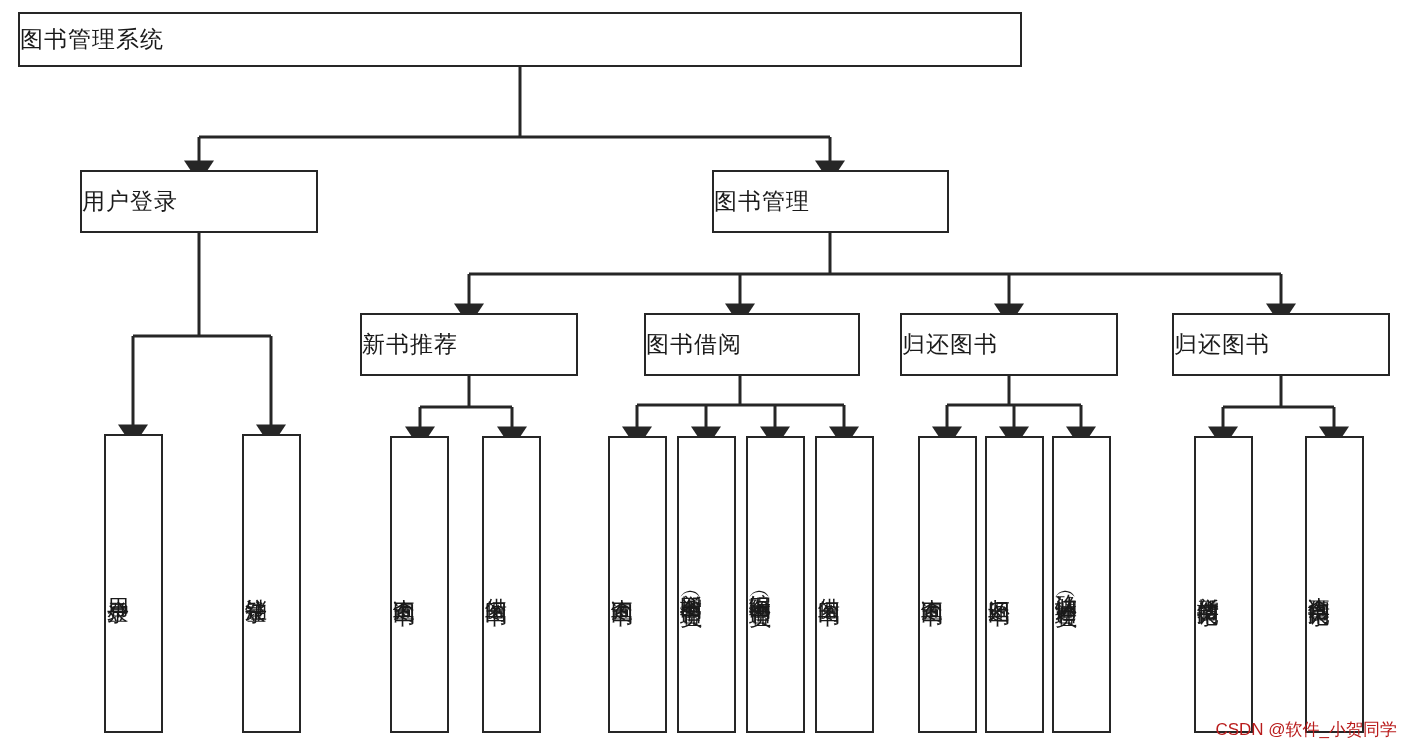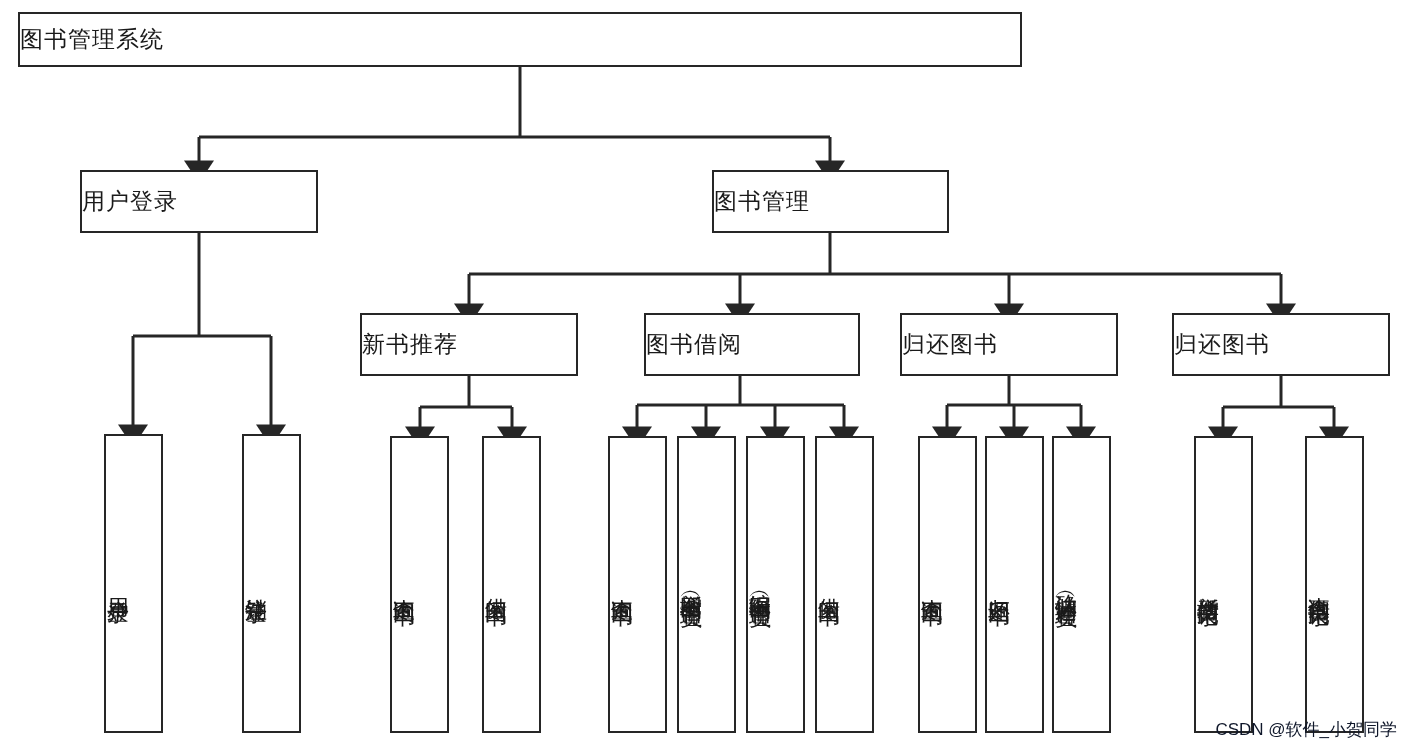--- a/index.html
+++ b/index.html
@@ -9,21 +9,21 @@
 
   .node{position:absolute;box-sizing:border-box;background:#ffffff;
         border:2px solid #262626;display:flex;align-items:center;justify-content:flex-start;
         color:#1a1a1a;}
   .node.h{font-size:23px;letter-spacing:1px;}
   .node.root{font-size:23px;}
   .node.v{font-size:22px;line-height:1.14;}
   .node.v .vt{writing-mode:vertical-rl;text-orientation:upright;white-space:nowrap;
               letter-spacing:2px;}
 
-  .watermark{position:absolute;right:8px;bottom:6px;font-size:17px;color:#0f172a;
+  .watermark{position:absolute;right:8px;bottom:6px;font-size:17px;color:#b91c1c;
              white-space:nowrap;}
 </style>
 </head>
 <body>
 
 <div id="canvas">
 
   <svg class="links" viewBox="0 0 1405 747" xmlns="http://www.w3.org/2000/svg">
     <defs>
       <marker id="arrow" markerWidth="10" markerHeight="12" refX="1.2" refY="5" orient="auto" markerUnits="strokeWidth">

